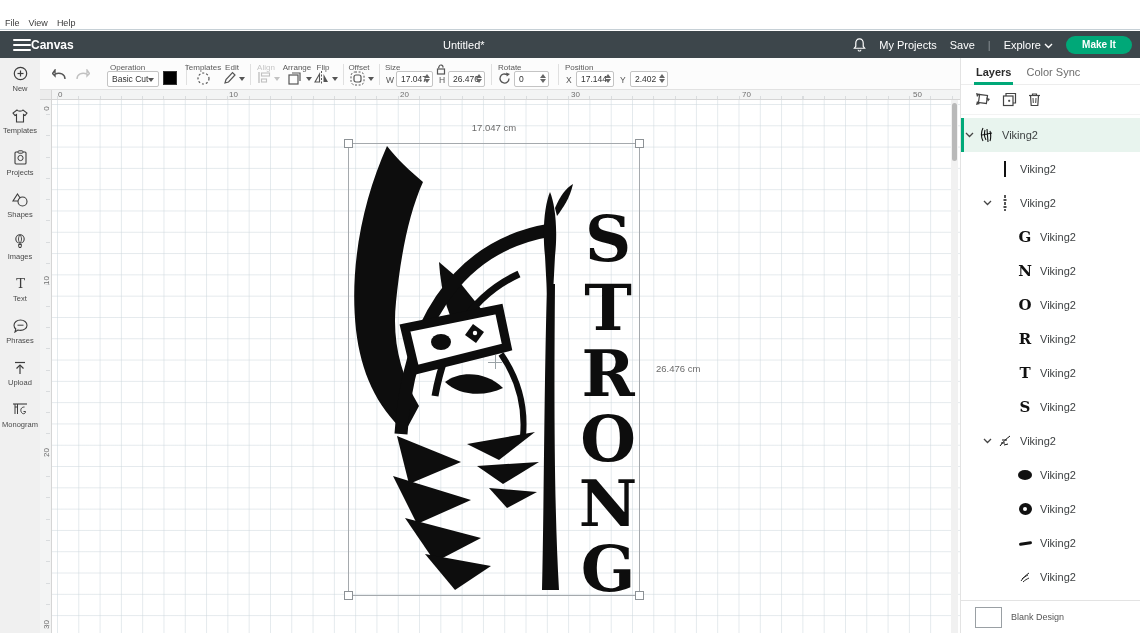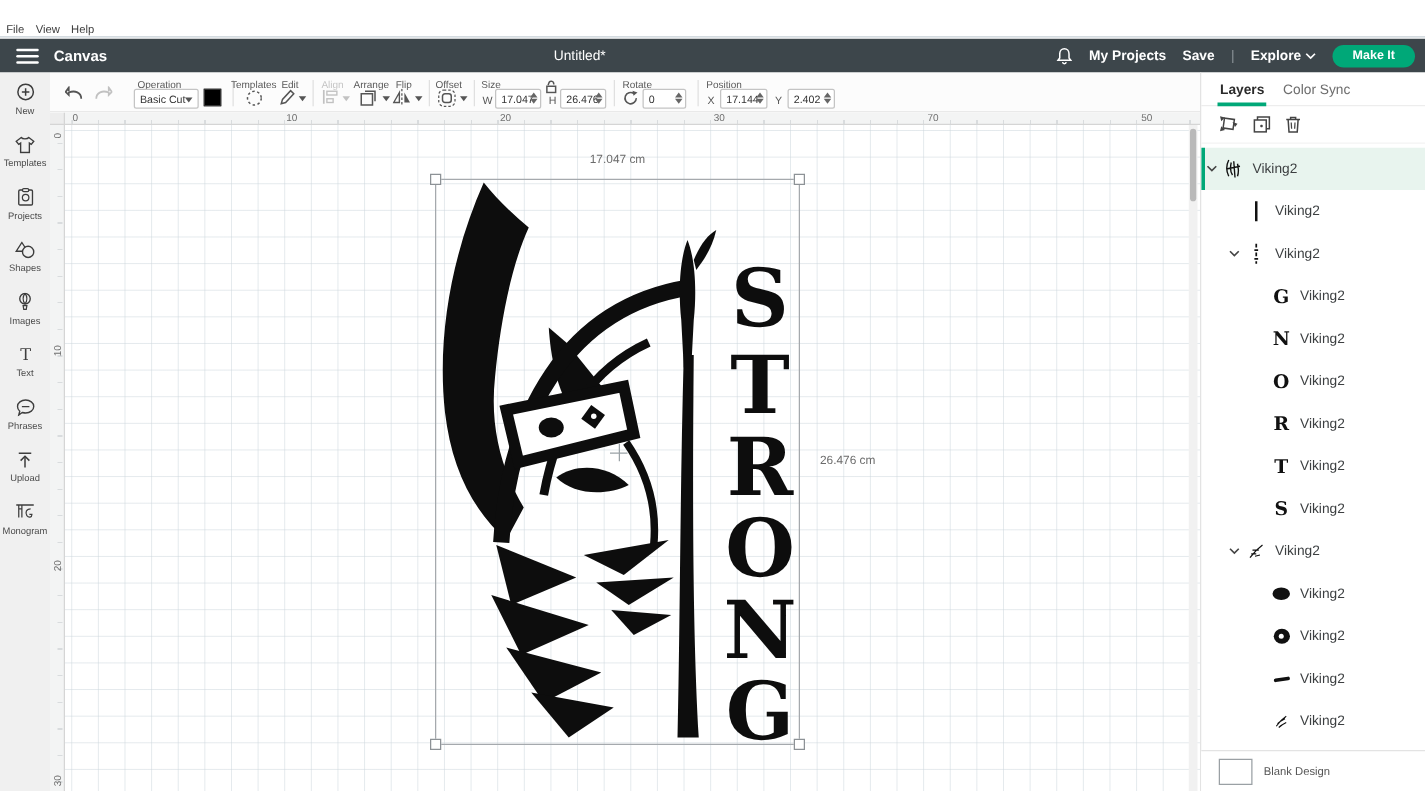--- a/index.html
+++ b/index.html
@@ -15,24 +15,24 @@
 
   
   #menubar { left:0; top:16px; width:1140px; height:14px; background:#fff; border-bottom:1px solid #c6d0d6; display:flex; align-items:center; }
   #menubar span { font-size:9px; color:#3c3c3c; margin-left:9px; }
   #menubar span:first-child { margin-left:5px; }
 
   
   #header { left:0; top:31px; width:1140px; height:27px; background:#3d464b; display:flex; align-items:center; }
   #hamburger { width:18px; height:12px; margin-left:13px; display:flex; flex-direction:column; justify-content:space-between; cursor:pointer; }
   #hamburger div { height:2px; background:#fff; border-radius:1px; }
-  #hdr-canvas { color:#fff; font-size:12px; font-weight:bold; margin-left:12px; }
+  #hdr-canvas { color:#fff; font-size:12px; font-weight:bold; }
   #doc-title { position:absolute; left:443px; color:#fff; font-size:11px; }
   #hdr-right { position:absolute; right:8px; display:flex; align-items:center; gap:13px; }
-  #hdr-right .htext { color:#fff; font-size:11px; font-weight:bold; cursor:pointer; }
+  #hdr-right .htext { color:#fff; font-size:11px; font-weight:normal; cursor:pointer; }
   #hdr-right .sep { color:#8b9398; font-size:11px; }
   #makeit { background:#00a878; color:#fff; border:none; border-radius:9px; width:66px; height:18px; font-size:10px; font-weight:bold; cursor:pointer; font-family:"Liberation Sans",sans-serif; }
 
   
   #toolbar { left:40px; top:58px; width:920px; height:32px; background:#fcfcfc; border-bottom:1px solid #e2e2e2; }
   .tb-lbl { position:absolute; top:5px; font-size:8px; color:#5a5a5a; }
   .tb-lbl.c { transform:translateX(-50%); }
   .tb-div { position:absolute; top:6px; width:1px; height:21px; background:#e0e0e0; }
   .field { position:absolute; top:13px; height:16px; border:1px solid #c4c4c4; border-radius:2px; background:#fff; font-size:8.5px; color:#333; display:flex; align-items:center; padding-left:4px; }
   .stepper { position:absolute; right:2px; top:2px; display:flex; flex-direction:column; gap:1px; }

